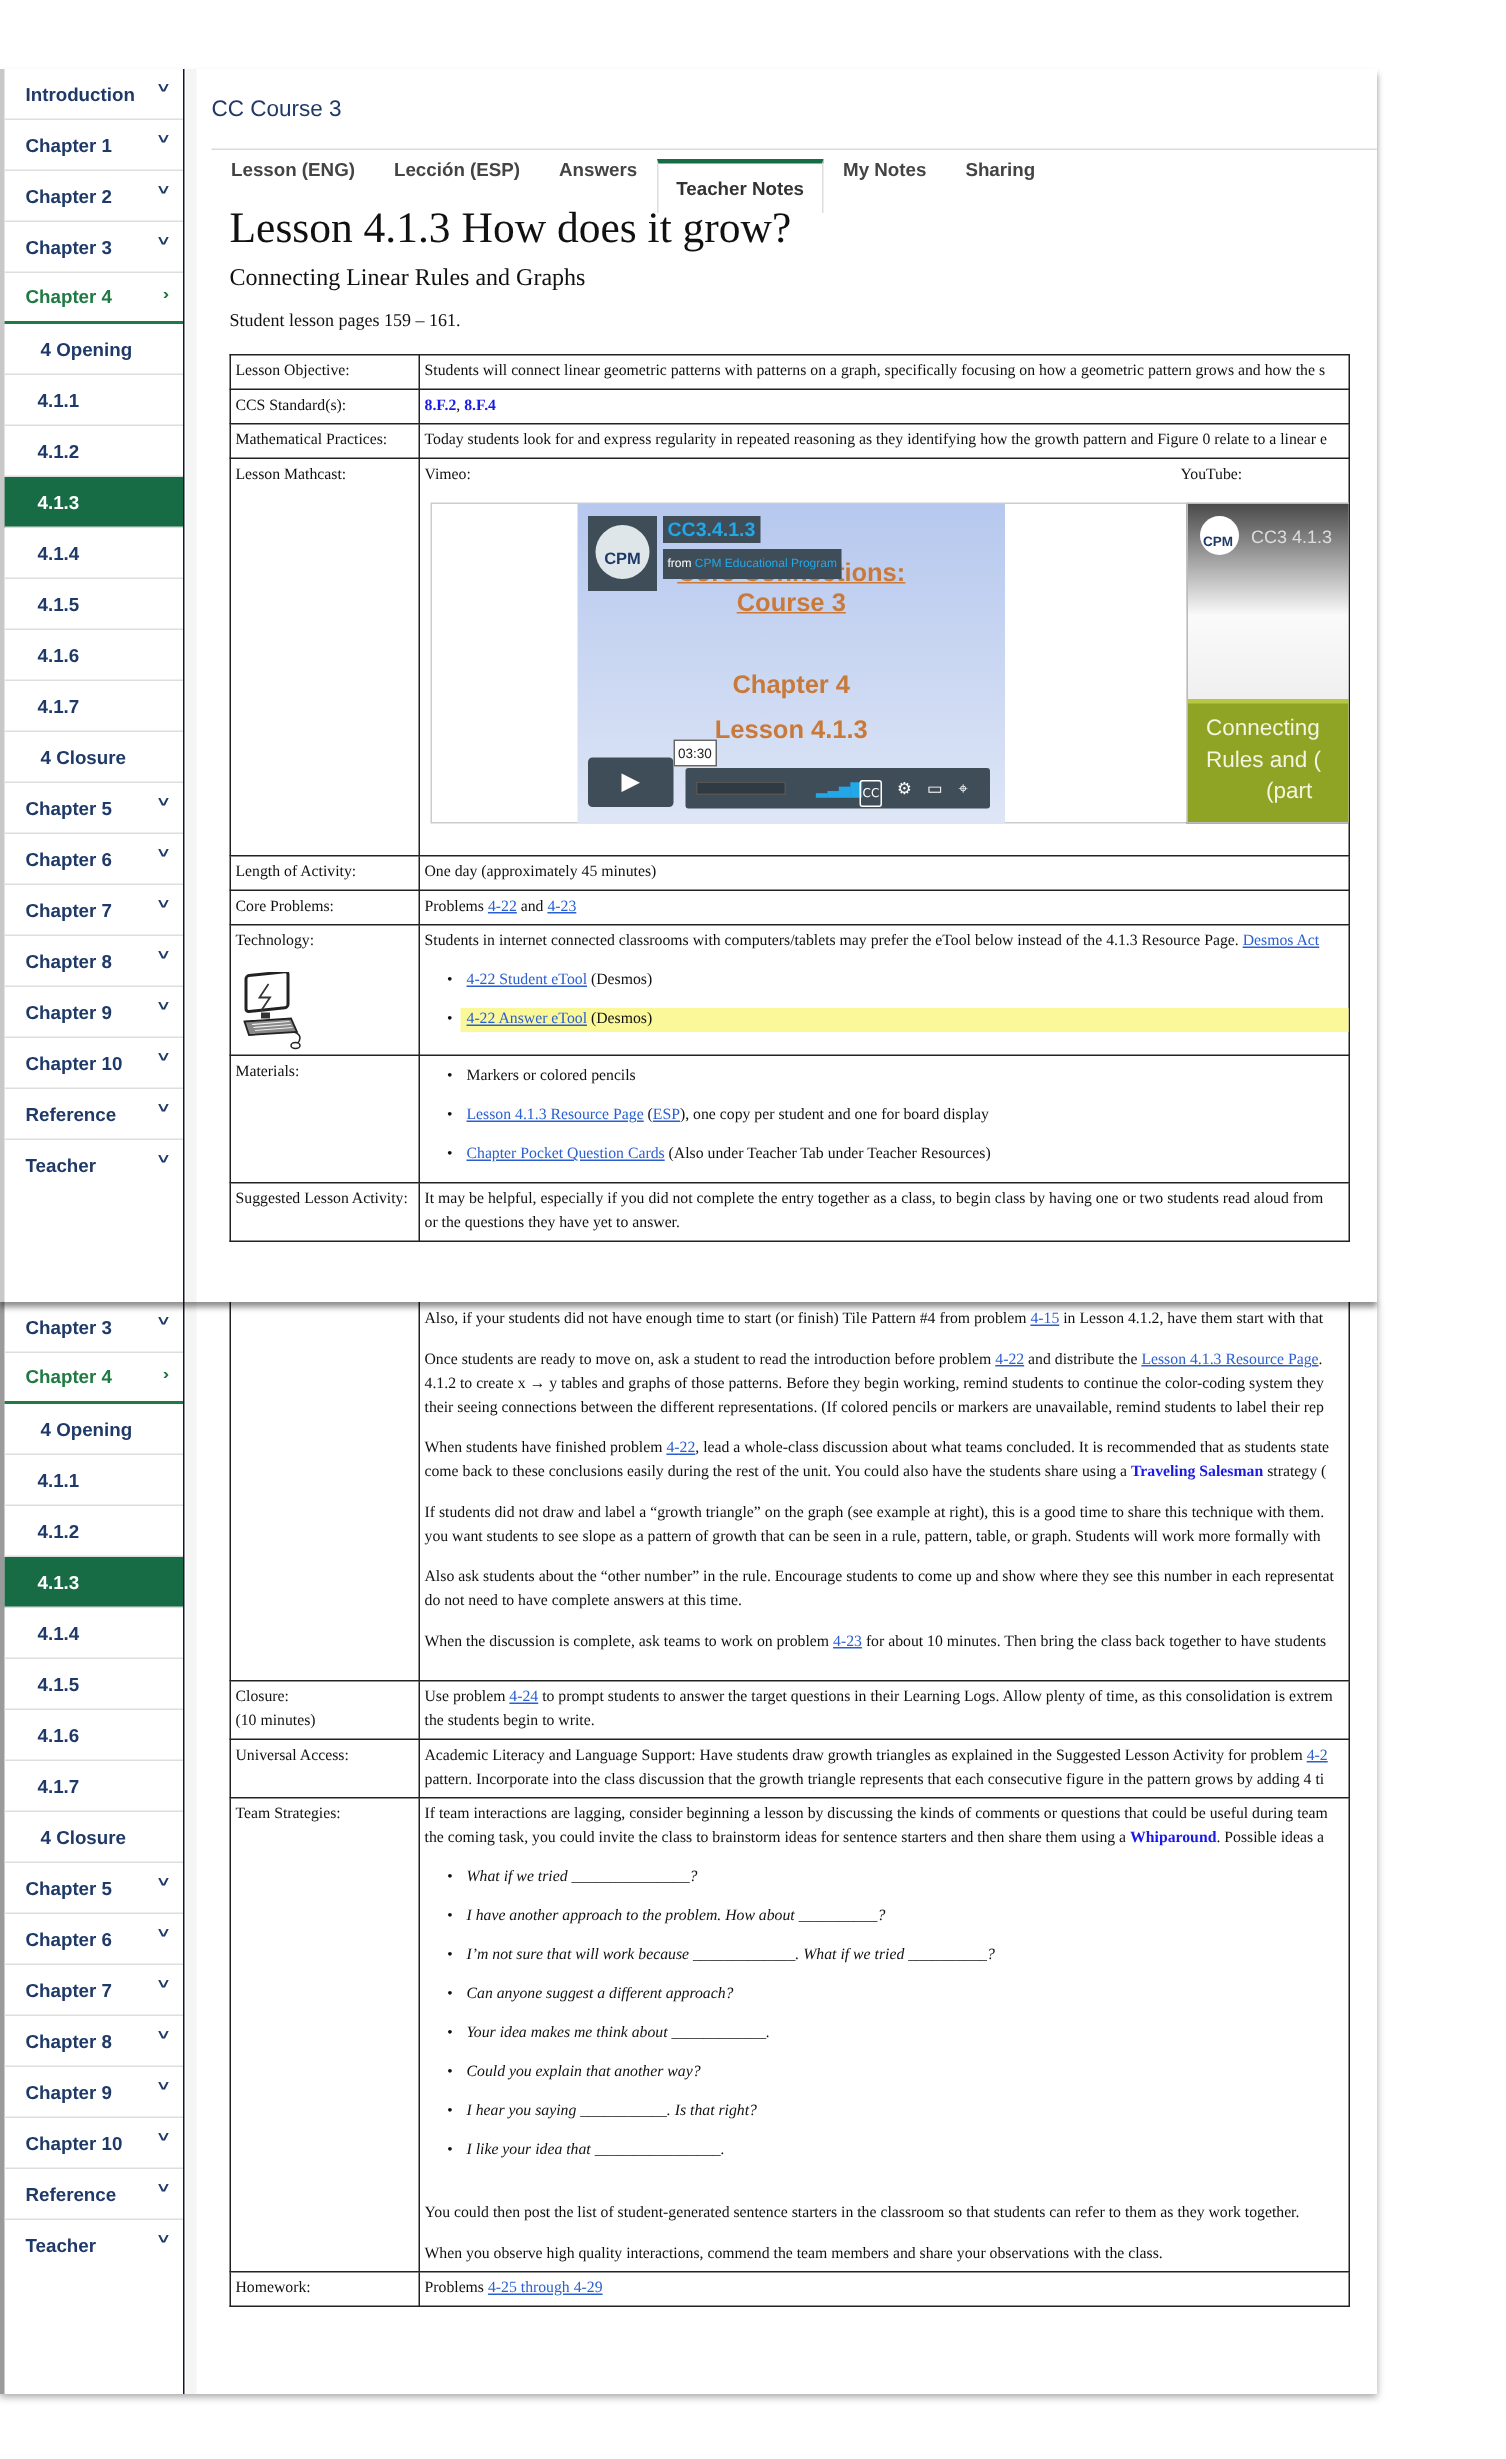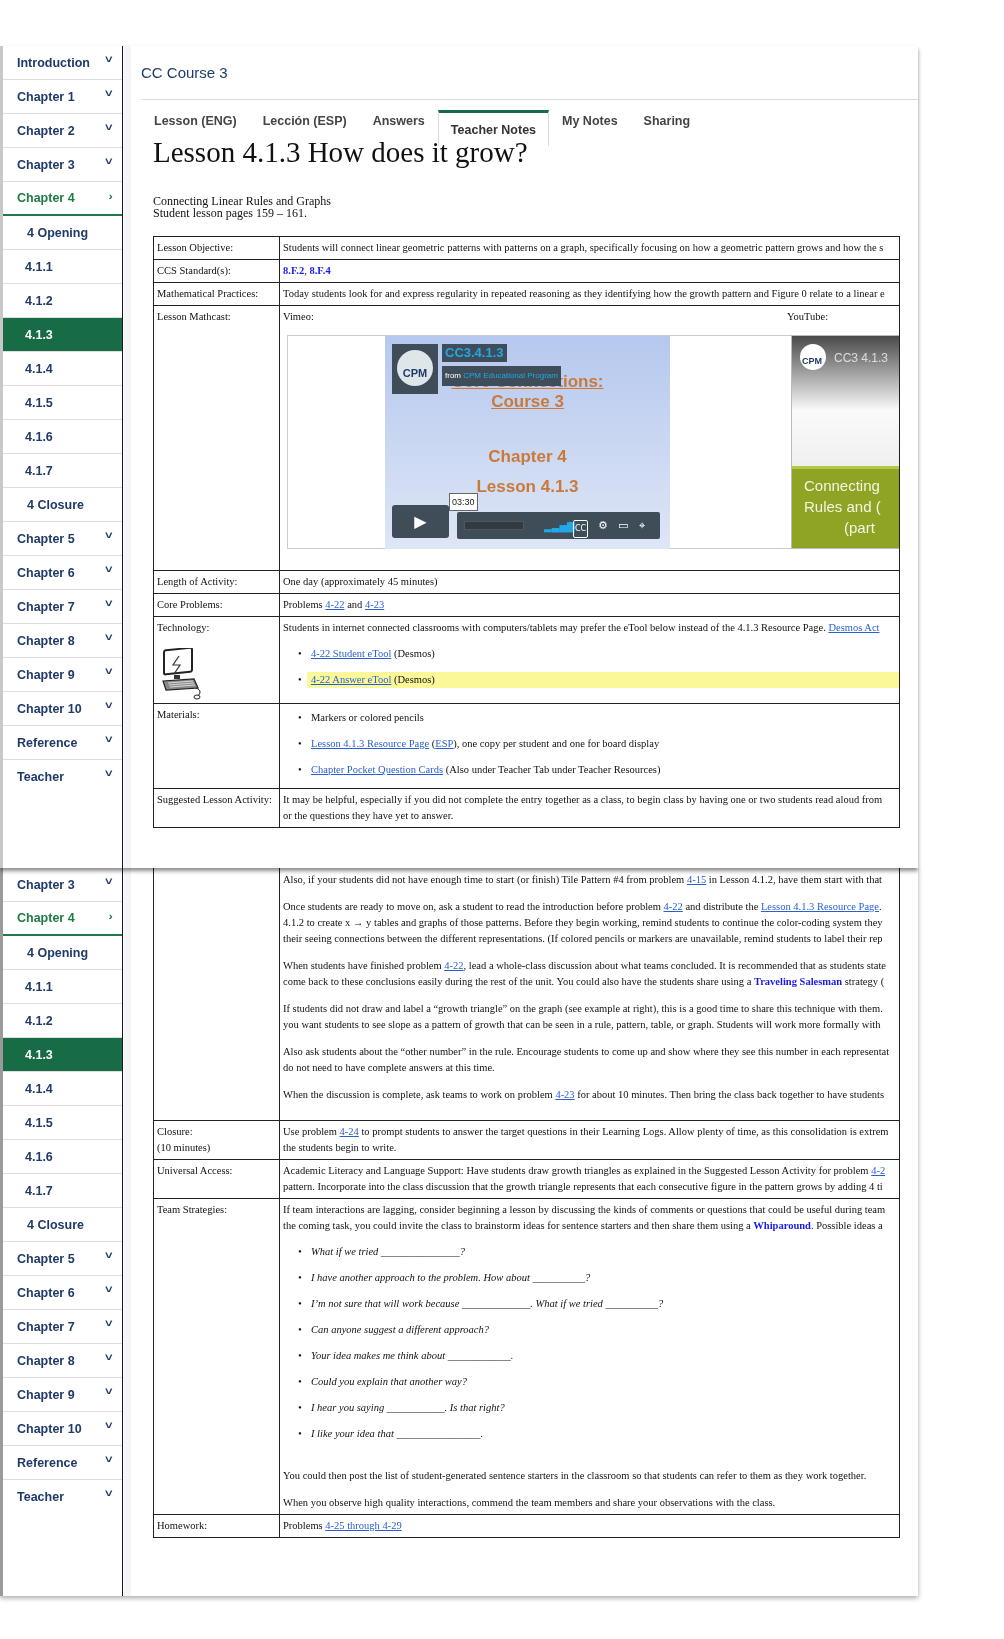--- a/index.html
+++ b/index.html
@@ -20,26 +20,26 @@
   .nav-item.open .chev { color: #1f7a43; top: 9px; }
   .nav-item.sub { padding-left: 22px; }
   .nav-item.sub.center { padding-left: 24px; }
   .nav-item.active { background: #176b45; color: #ffffff; }
 
   
   .main { position: absolute; left: 124px; top: 0; right: 0; bottom: 0; background: #f5f5f5; }
   .main-inner { position: absolute; left: 7px; top: 0; right: 0; bottom: 0; background: #fff; }
   .course-title { position: absolute; left: 10px; top: 18px; font-family: "Liberation Sans", sans-serif; font-size: 15px; color: #1f3a68; }
   .title-rule { position: absolute; left: 10px; right: 0; top: 53px; border-top: 1px solid #dcdcdc; }
-  .tabs { position: absolute; left: 10px; top: 60px; height: 40px; display: flex; align-items: center; }
+  .tabs { position: absolute; left: 10px; top: 60px; height: 40px; display: flex; align-items: flex-start; }
   .tab { font-family: "Liberation Sans", sans-serif; font-size: 12.5px; font-weight: bold; color: #444; padding: 0 13px 10px 13px; cursor: pointer; }
   .tab.active { border-top: 3px solid #176b45; border-left: 1px solid #ddd; border-right: 1px solid #ddd; background: #fff; padding: 10px 12px 9px 12px; color: #333; margin-bottom: -4px; }
 
   .lesson-title { position: absolute; left: 22px; top: 90px; font-size: 29px; white-space: nowrap; }
-  .subtitle { position: absolute; left: 22px; top: 148px; font-size: 12px; }
+  .subtitle { position: absolute; left: 22px; top: 131px; font-size: 16px; }
   .pages { position: absolute; left: 22px; top: 160px; font-size: 12px; }
 
   
   table.notes { position: absolute; left: 22px; border-collapse: collapse; font-size: 10.5px; table-layout: fixed; }
   table.notes td { border: 1px solid #222; padding: 3px 3px; vertical-align: top; line-height: 16px; white-space: nowrap; overflow: hidden; }
   table.notes td.lbl { width: 126px; }
   table.notes td.val { width: 620px; }
   a.lnk { color: #2a5fd1; text-decoration: underline; cursor: pointer; }
   .bluebold { color: #1a1ae6; font-weight: bold; }
   ul.blist { list-style: none; padding-left: 28px; }

